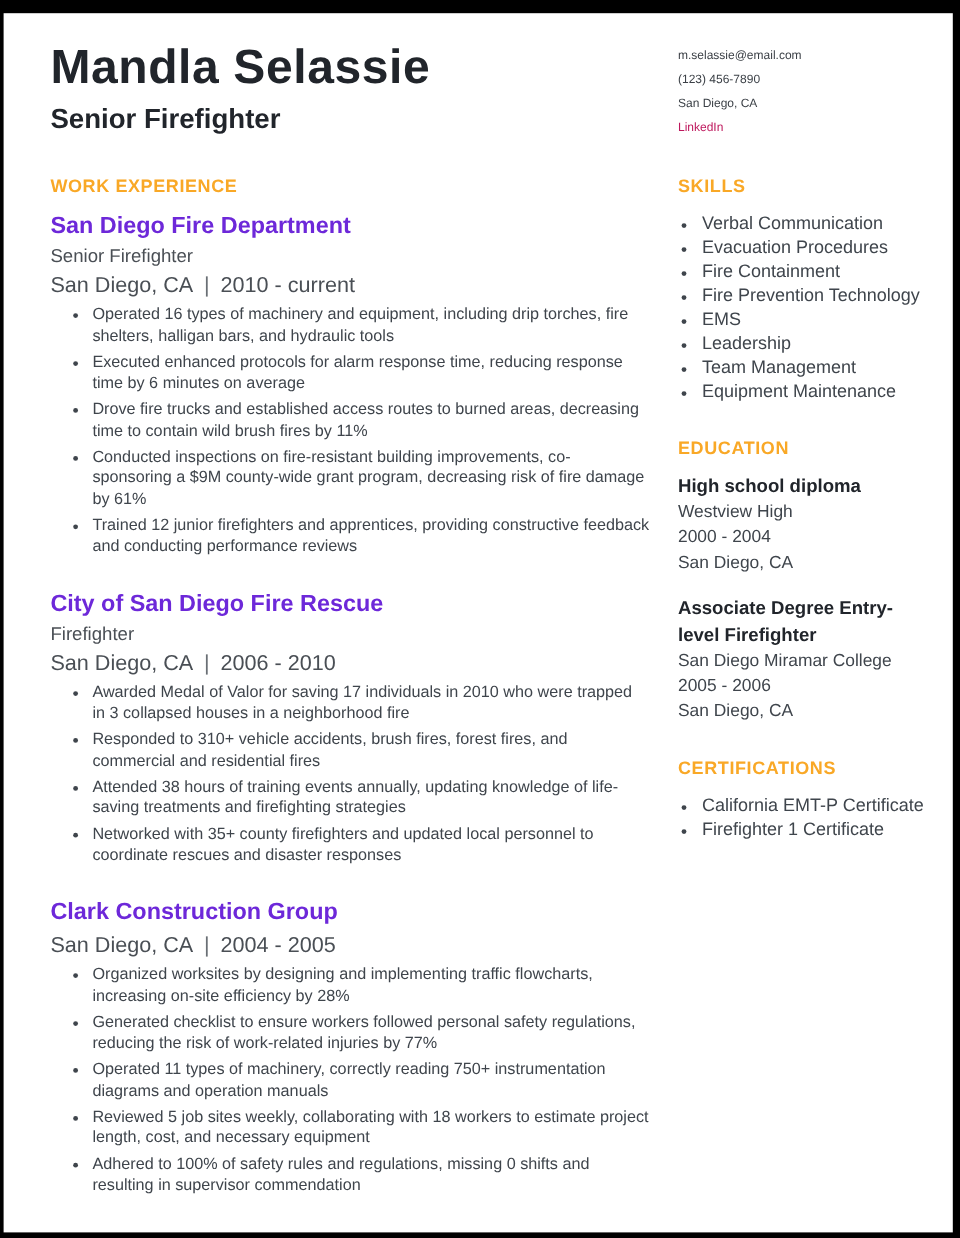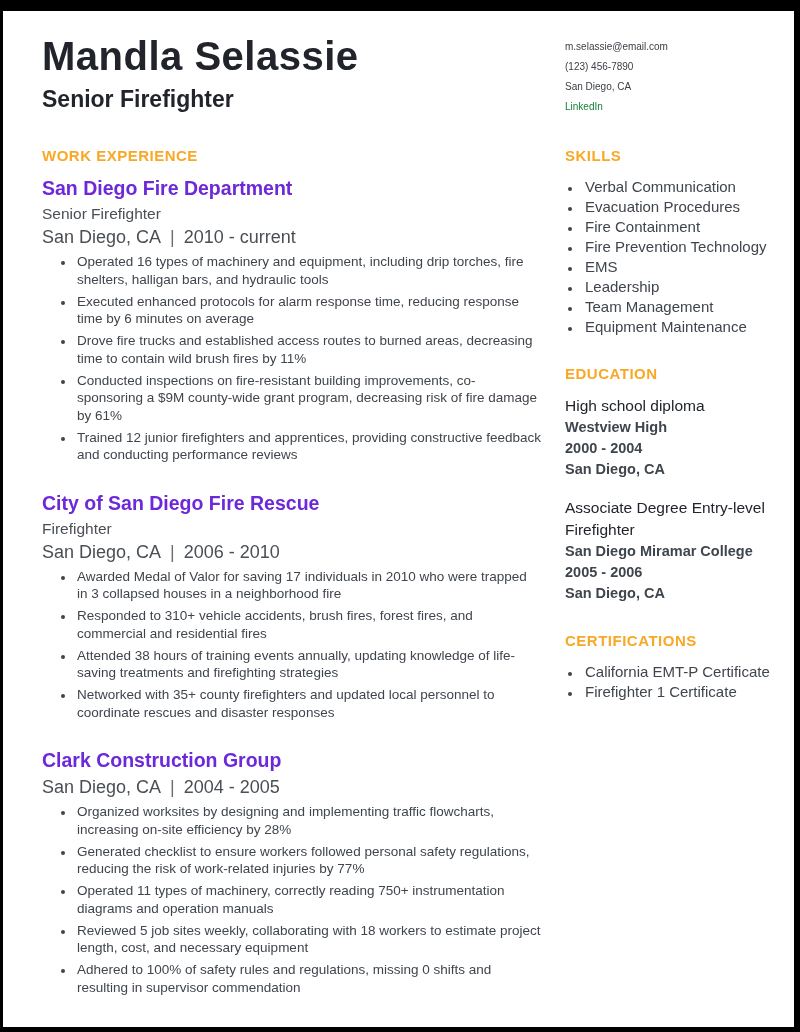--- a/index.html
+++ b/index.html
@@ -30,21 +30,21 @@
     line-height: 1.15;
   }
   .job-title {
     font-size: 23px;
     font-weight: 700;
     color: #21252b;
     margin-top: 7px;
   }
   .contact { font-size: 10px; color: #3c4147; line-height: 20px; padding-top: 4px; }
   .contact div { margin-bottom: 0; }
-  .contact a { color: #15803d; cursor: pointer; }
+  .contact a { color: #be185d; cursor: pointer; }
 
   
   .section-label {
     font-size: 15px;
     font-weight: 800;
     color: #f9a826;
     letter-spacing: 0.5px;
     margin-bottom: 13px;
   }
 
@@ -77,25 +77,25 @@
     font-size: 15px;
     color: #3f454c;
     line-height: 20px;
     padding-left: 3px;
   }
   .rlist li::marker { color: #3f454c; font-size: 12px; }
 
   .edu-entry { margin-bottom: 17px; }
   .edu-degree {
     font-size: 15.5px;
-    font-weight: 400;
+    font-weight: 700;
     color: #21252b;
     line-height: 22px;
   }
-  .edu-line { font-size: 14.5px; color: #3f454c; line-height: 21px; font-weight: bold; }
+  .edu-line { font-size: 14.5px; color: #3f454c; line-height: 21px; }
 </style>
 </head>
 <body>
 
 <div class="sheet">
 
   <div class="cols header">
     <div class="col-left">
       <div class="name">Mandla Selassie</div>
       <div class="job-title">Senior Firefighter</div>

